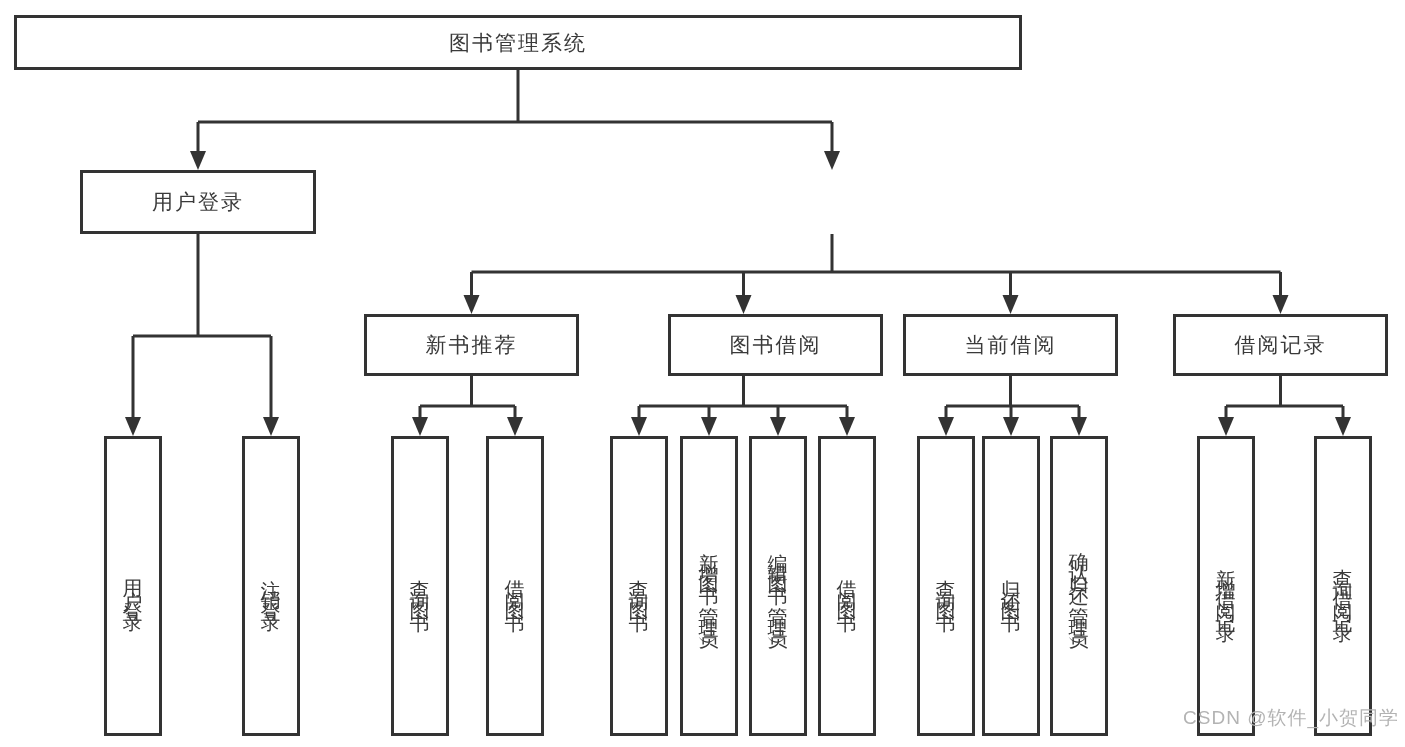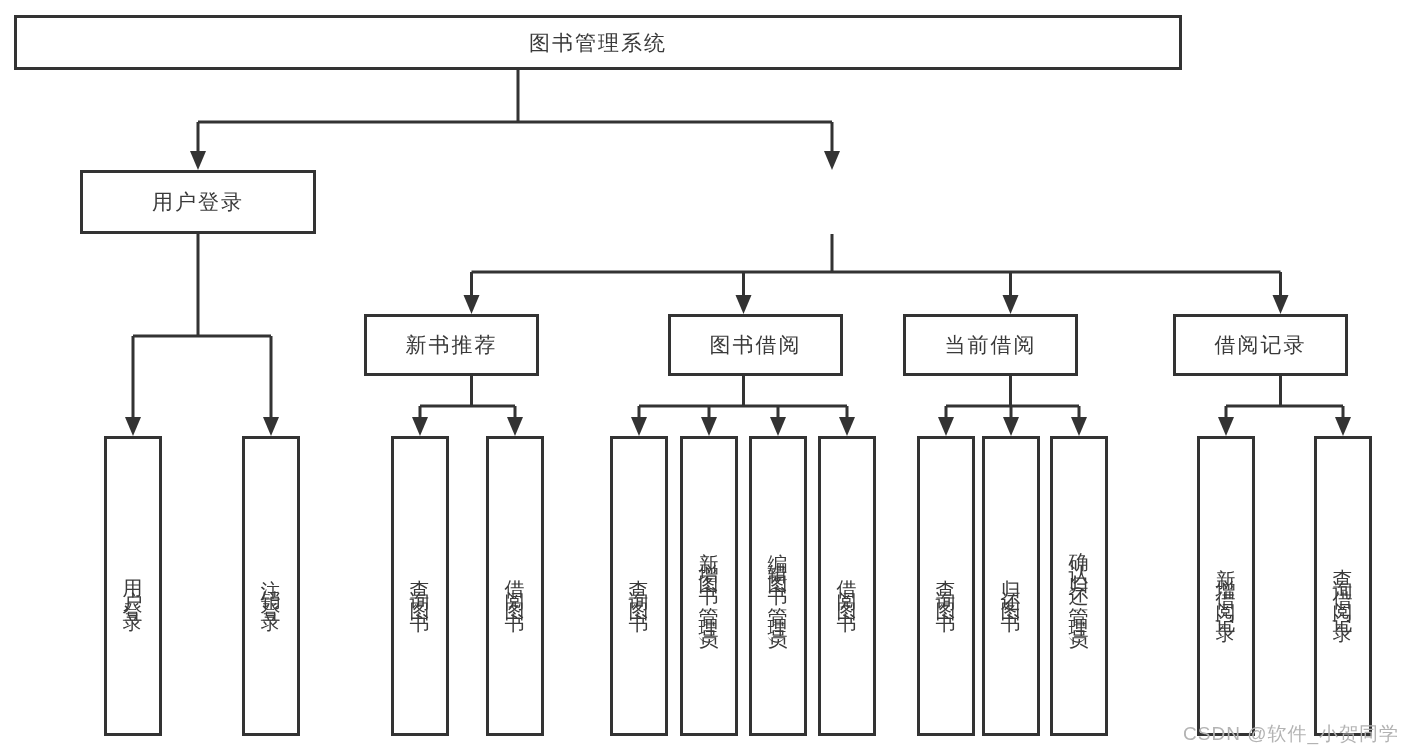--- a/index.html
+++ b/index.html
@@ -24,36 +24,36 @@
   .box {
     position: absolute;
     border: 3px solid var(--line);
     background: var(--bg);
     color: var(--text);
     display: flex;
     align-items: center;
     justify-content: center;
   }
   .h-label { font-size: 21px; letter-spacing: 2px; white-space: nowrap; }
-  .root-box { left: 14px; top: 15px; width: 1168px; height: 55px; }
+  .root-box { left: 14px; top: 15px; width: 1008px; height: 55px; }
   .l2-box { top: 170px; width: 236px; height: 64px; }
-  .l3-box { top: 314px; width: 175px; height: 62px; }
+  .l3-box { top: 314px; width: 215px; height: 62px; }
   .v-box { top: 436px; width: 58px; height: 300px; }
   .v-box span {
     writing-mode: vertical-rl;
     text-orientation: mixed;
     font-size: 20px;
     line-height: 1;
     letter-spacing: 11px;
     white-space: nowrap;
   }
   .watermark {
     position: absolute;
     right: 6px;
-    bottom: 0;
+    bottom: 16px;
     font-size: 19px;
     color: var(--wm);
     letter-spacing: 1px;
     z-index: 10;
     white-space: nowrap;
   }
 </style>
 </head>
 <body>
 

